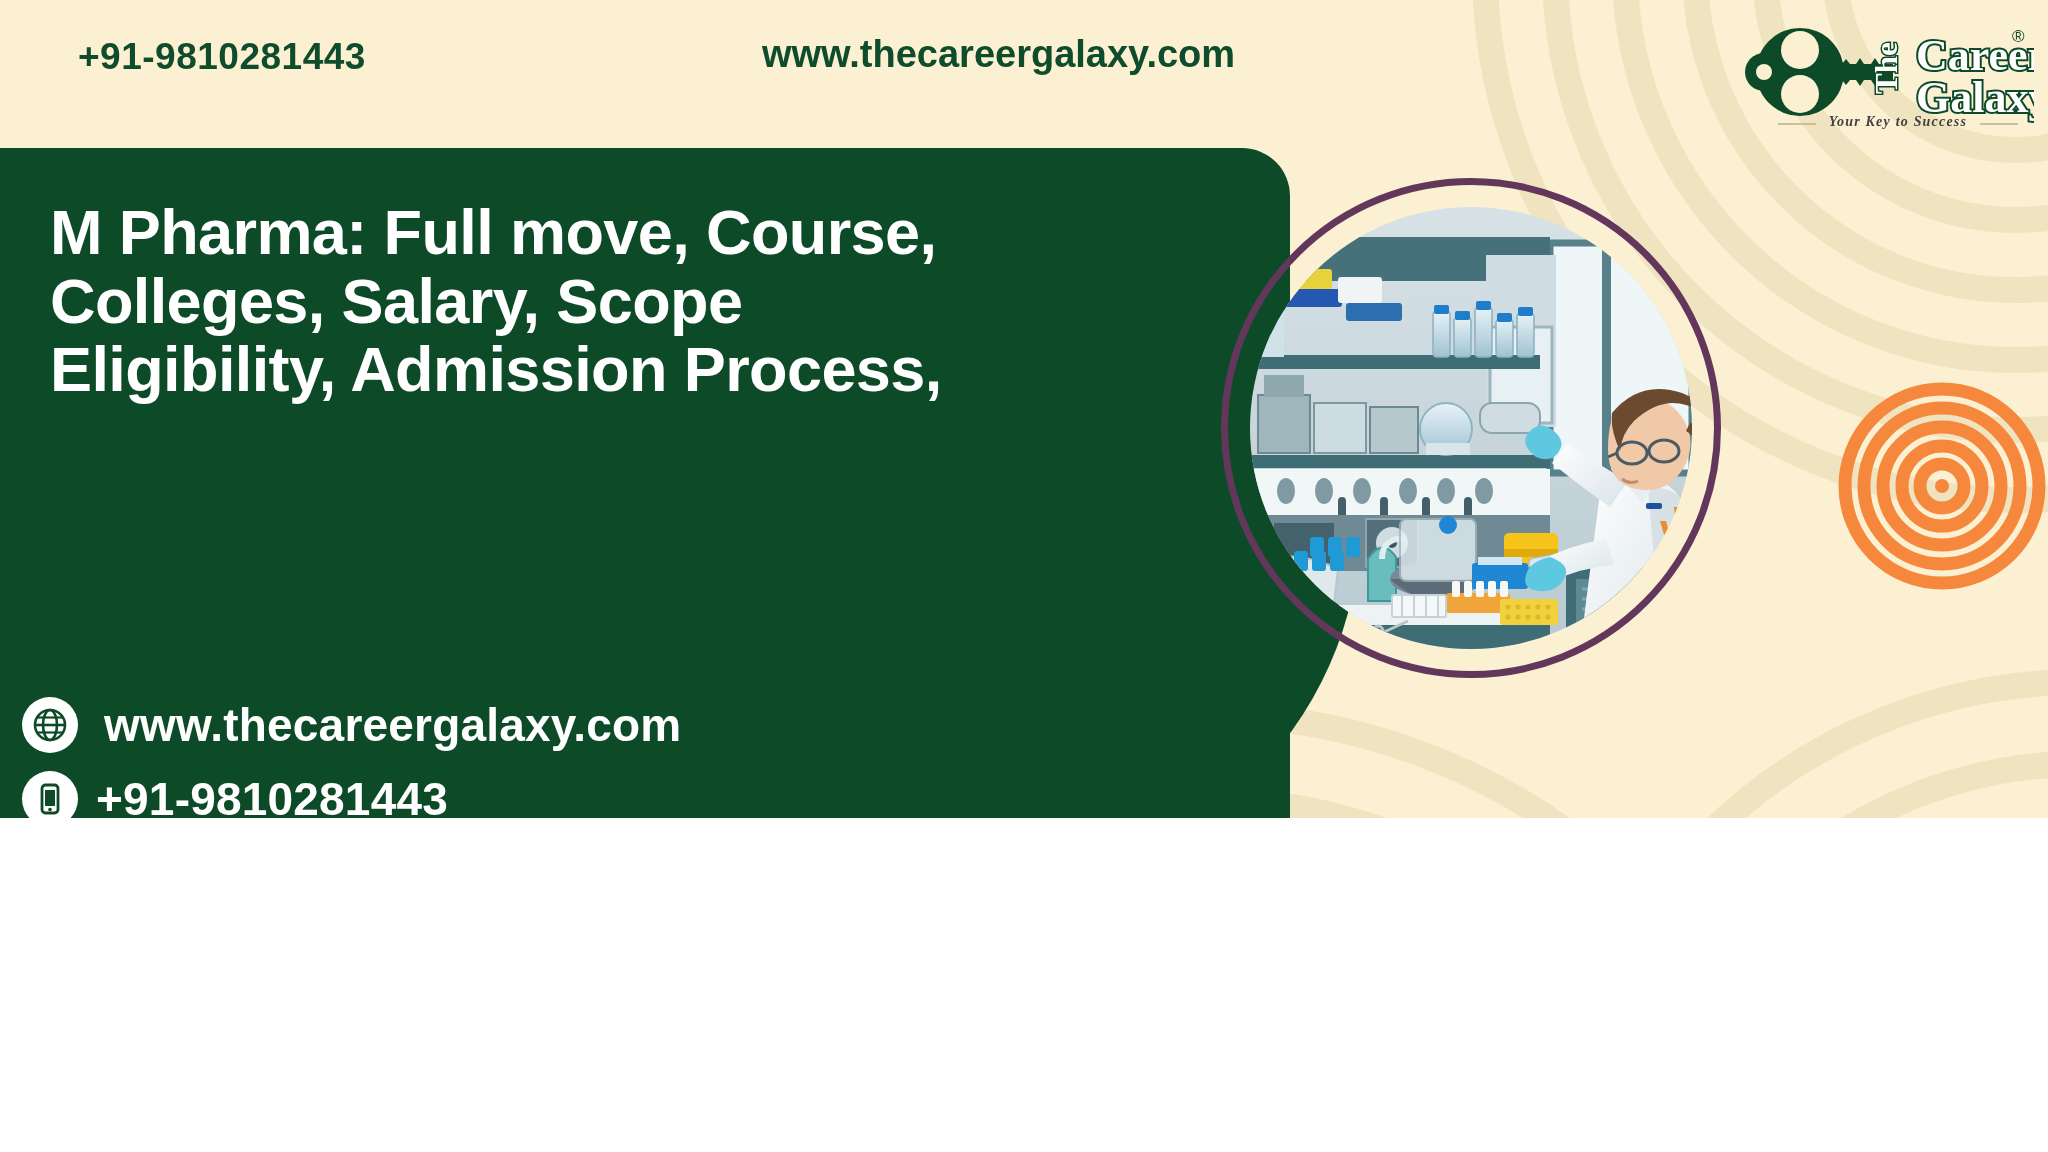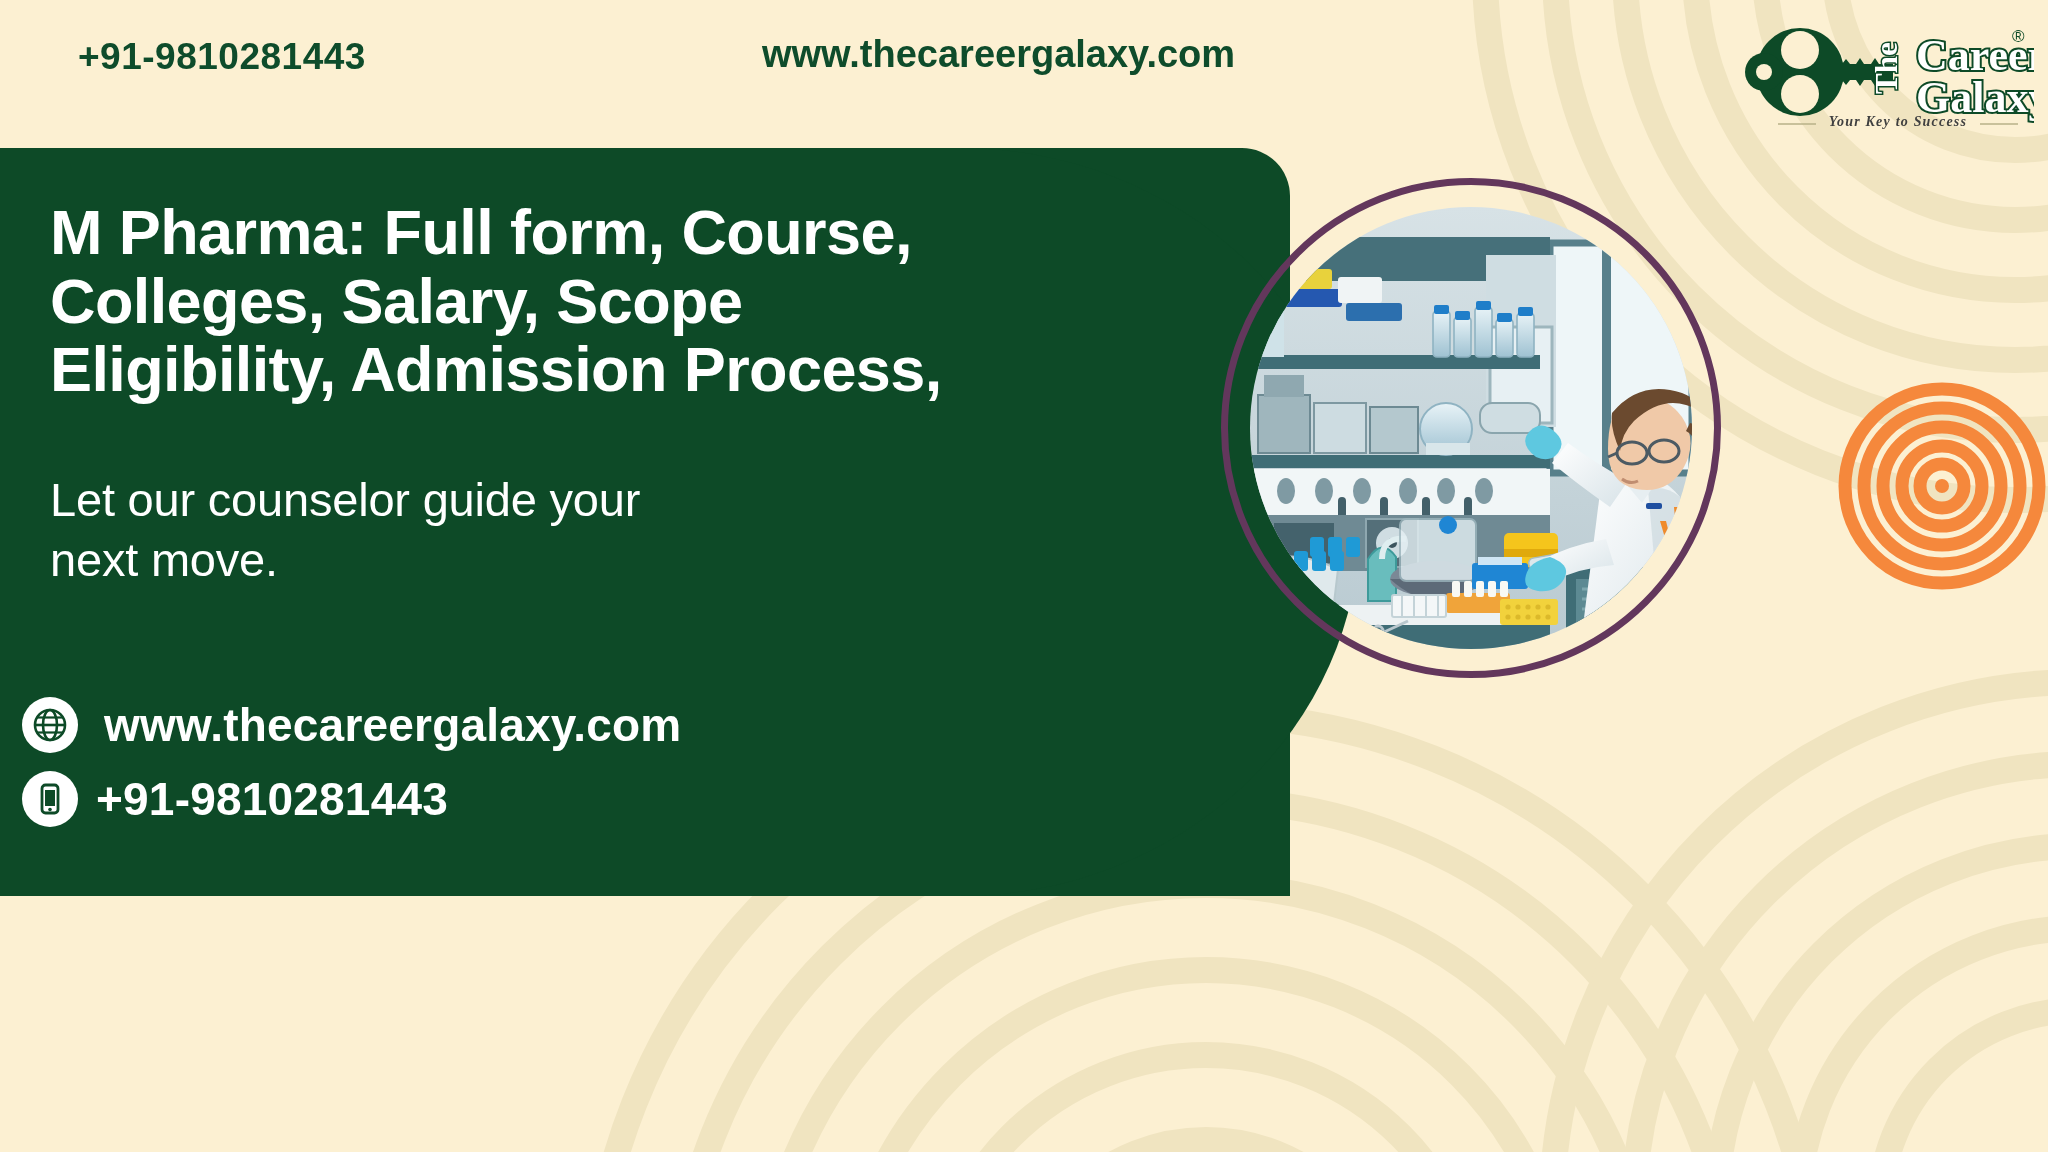--- a/index.html
+++ b/index.html
@@ -5,21 +5,21 @@
   * { margin:0; padding:0; box-sizing:border-box; }
 
   html, body {
     width:2048px; height:1152px;
     overflow:hidden;
     font-family:"Liberation Sans", sans-serif;
   }
 
   #banner {
     position:relative;
-    width:2048px; height:1152px;
+    width:2048px; height:818px;
     background:#FCF0D2;
     overflow:hidden;
     text-decoration:underline;
   }
 
   
   .bg-layer { position:absolute; inset:0; pointer-events:none; }
 
   
   .header {
@@ -443,29 +443,25 @@
 
           <path d="M372 272 q8 6 16 2" stroke="#c08d70" stroke-width="3" fill="none"></path>
         </g>
       </svg>
     </div>
     <div class="photo-ring"></div>
   </div>
 
   <div class="panel-content">
     <div class="headline">
-      <div>M Pharma: Full form, Course,</div>
+      <div>M Pharma: Full move, Course,</div>
       <div>Colleges, Salary, Scope</div>
       <div>Eligibility, Admission Process,</div>
     </div>
 
-    <div class="subhead">
-      <div>Let our counselor guide your</div>
-      <div>next move.</div>
-    </div>
 
     <div class="contacts">
       <div class="contact-row website">
         <span class="contact-badge">
           <svg width="42" height="42" viewBox="0 0 42 42">
             <circle cx="21" cy="21" r="15" fill="none" stroke="#0D4A27" stroke-width="2.6"></circle>
             <ellipse cx="21" cy="21" rx="7" ry="15" fill="none" stroke="#0D4A27" stroke-width="2.6"></ellipse>
             <line x1="6" y1="21" x2="36" y2="21" stroke="#0D4A27" stroke-width="2.6"></line>
             <line x1="8.5" y1="13.5" x2="33.5" y2="13.5" stroke="#0D4A27" stroke-width="2.2"></line>
             <line x1="8.5" y1="28.5" x2="33.5" y2="28.5" stroke="#0D4A27" stroke-width="2.2"></line>

